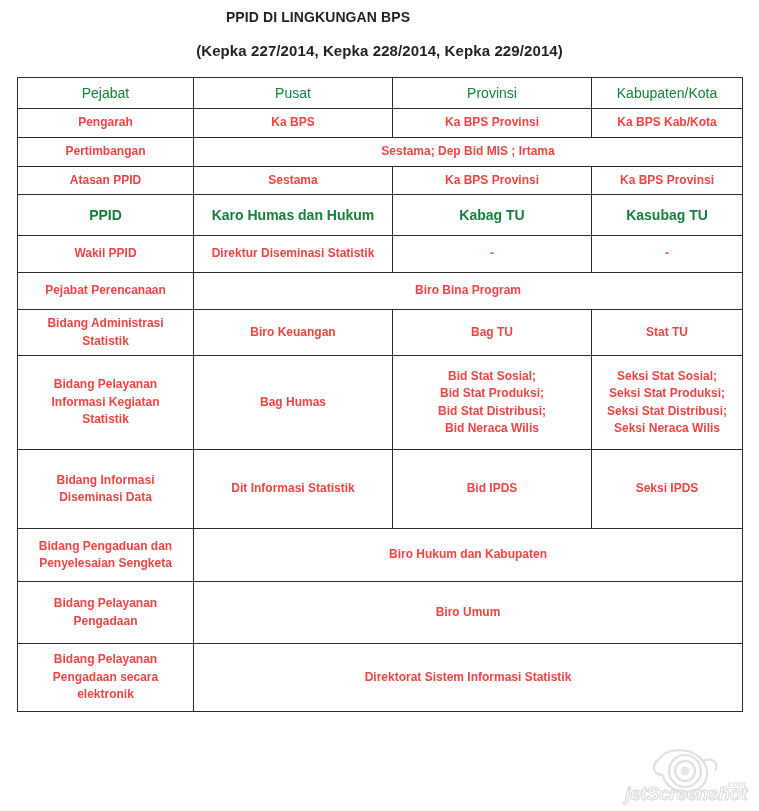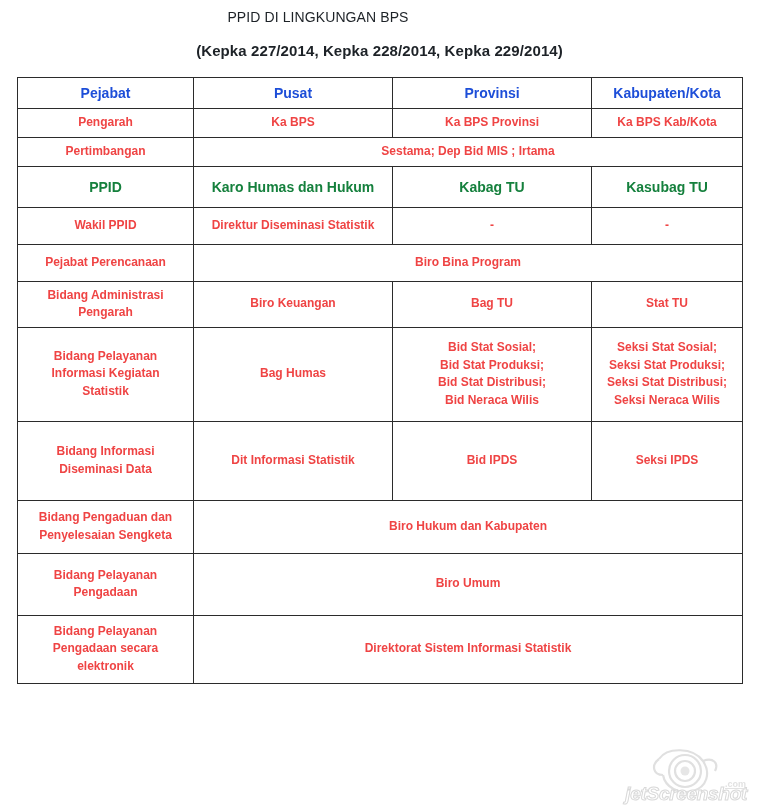--- a/index.html
+++ b/index.html
@@ -21,21 +21,21 @@
     width: 759px;
     height: 811px;
   }
   .doc-title {
     position: absolute;
     left: 0;
     top: 9px;
     width: 636px;
     text-align: center;
     font-size: 14px;
-    font-weight: normal;
+    font-weight: bold;
     letter-spacing: 0.1px;
     color: #1d2227;
   }
   .doc-subtitle {
     position: absolute;
     left: 0;
     top: 42px;
     width: 759px;
     text-align: center;
     font-size: 15px;
@@ -55,22 +55,22 @@
     border: 1px solid #2b2b2b;
     text-align: center;
     vertical-align: middle;
     font-size: 12px;
     font-weight: bold;
     color: #ef4444;
     padding: 5px 4px;
     line-height: 1.45;
   }
   table.ppid th {
-    font-weight: bold;
-    color: #1d4ed8;
+    font-weight: normal;
+    color: #15803d;
     font-size: 14px;
   }
   tr.row-bold td {
     font-weight: bold;
     color: #15803d;
     font-size: 14px;
   }
   .c1 { width: 176px; }
   .c2 { width: 199px; }
   .c3 { width: 199px; }
@@ -160,20 +160,26 @@
         <td class="multiline">Ka BPS</td>
         <td class="multiline">Ka BPS Provinsi</td>
         <td class="multiline">Ka BPS Kab/Kota</td>
       </tr>
 
       <tr class="h-r2">
         <td class="multiline">Pertimbangan</td>
         <td class="multiline" colspan="3">Sestama; Dep Bid MIS ; Irtama</td>
       </tr>
 
+      <tr class="h-r3">
+        <td class="multiline">Atasan PPID</td>
+        <td class="multiline">Sestama</td>
+        <td class="multiline">Ka BPS Provinsi</td>
+        <td class="multiline">Ka BPS Provinsi</td>
+      </tr>
 
       <tr class="h-r4 row-bold">
         <td class="multiline">PPID</td>
         <td class="multiline">Karo Humas dan Hukum</td>
         <td class="multiline">Kabag TU</td>
         <td class="multiline">Kasubag TU</td>
       </tr>
 
       <tr class="h-r5">
         <td class="multiline">Wakil PPID</td>
@@ -182,21 +188,21 @@
         <td class="multiline">-</td>
       </tr>
 
       <tr class="h-r6">
         <td class="multiline">Pejabat Perencanaan</td>
         <td class="multiline" colspan="3">Biro Bina Program</td>
       </tr>
 
       <tr class="h-r7">
         <td class="multiline">Bidang Administrasi
-Pengarah</td>
+Statistik</td>
         <td class="multiline">Biro Keuangan</td>
         <td class="multiline">Bag TU</td>
         <td class="multiline">Stat TU</td>
       </tr>
 
       <tr class="h-r8">
         <td class="multiline">Bidang Pelayanan
 Informasi Kegiatan
 Statistik</td>
         <td class="multiline">Bag Humas</td>

